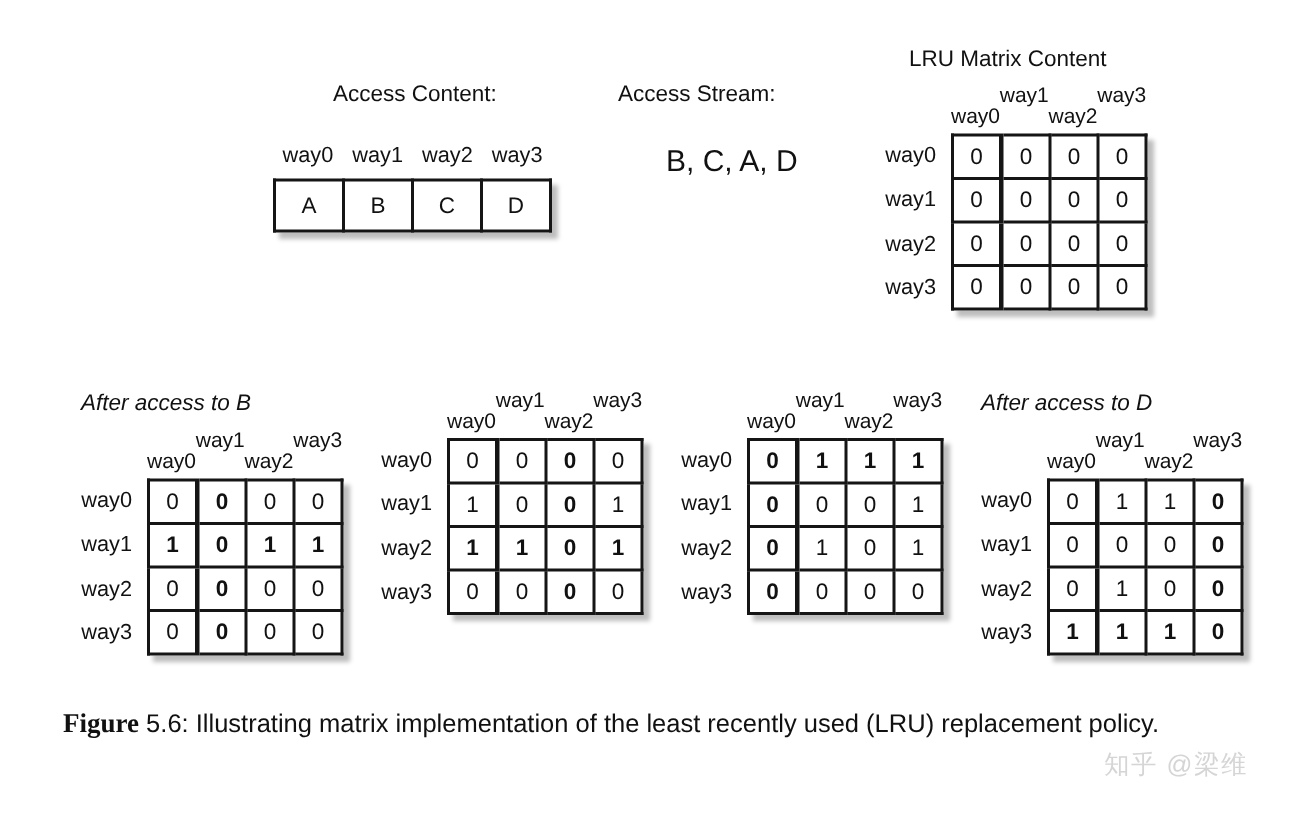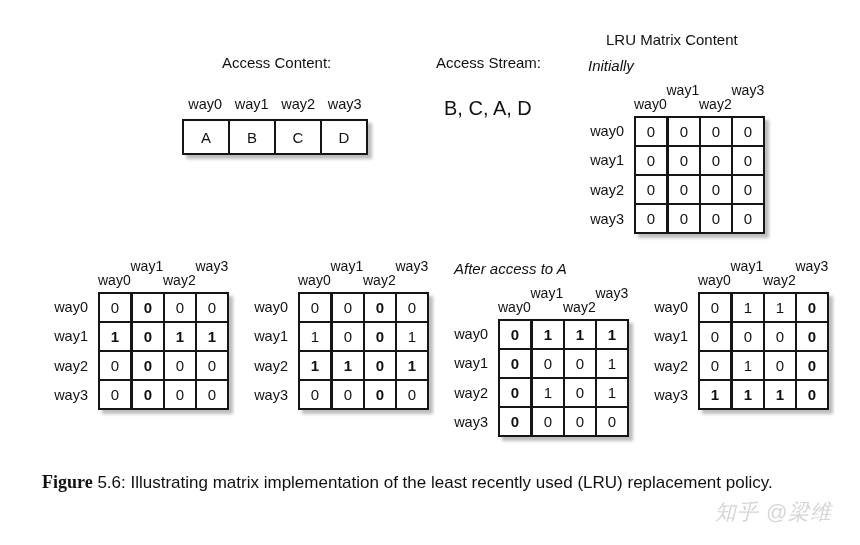--- a/index.html
+++ b/index.html
@@ -62,32 +62,31 @@
   .caption {
     left: 42px; top: 470px; width: 792px;
     font-size: 17px; line-height: 24px; color: var(--text);
   }
   .cap-figure {
     font-family: "Liberation Serif", "DejaVu Serif", serif;
     font-weight: bold; font-size: 18px;
   }
   .watermark {
     right: 28px; top: 498px;
-    font-size: 21px; letter-spacing: 1px;
+    font-size: 17px; letter-spacing: 1px;
     color: var(--watermark);
     text-shadow: 1px 1px 0 rgba(255,255,255,0.9);
     white-space: nowrap;
-    font-style: italic;
   }
 </style>
 </head>
 <body>
 
 <div class="abs sec-title" style="left:222px; top:54px;">Access Content:</div>
-<div class="abs sec-title" style="left:436px; top:54px;">Access Stream:</div>
+<div class="abs sec-title" style="left:412px; top:54px;">Access Stream:</div>
 <div class="abs sec-title" style="left:606px; top:31px;">LRU Matrix Content</div>
 <div class="abs" style="left:444px; top:97px; font-size:20px;">B, C, A, D</div>
 
 <div class="abs cache-block">
   <div class="c-headers">
     <span class="c-h">way0</span>
     <span class="c-h">way1</span>
     <span class="c-h">way2</span>
     <span class="c-h">way3</span>
   </div>
@@ -97,21 +96,20 @@
         <td>A</td>
         <td>B</td>
         <td>C</td>
         <td>D</td>
       </tr>
     </tbody>
   </table>
 </div>
 
 <div class="matrix-block" style="left:576px; top:57px;">
-  <div class="m-title" style="margin-left:12px;">Initially</div>
   <div class="m-headers">
     <div class="m-line m-line1">
         <span class="hcell"></span>
         <span class="hcell">way1</span>
         <span class="hcell"></span>
         <span class="hcell">way3</span>
       </div>
     <div class="m-line m-line2">
         <span class="hcell">way0</span>
         <span class="hcell"></span>
@@ -151,20 +149,21 @@
             <td>0</td>
             <td>0</td>
             <td>0</td>
           </tr>
         </tbody>
       </table>
   </div>
 </div>
 
 <div class="matrix-block" style="left:40px; top:260px;">
+  <div class="m-title">After access to B</div>
   <div class="m-headers">
     <div class="m-line m-line1">
         <span class="hcell"></span>
         <span class="hcell">way1</span>
         <span class="hcell"></span>
         <span class="hcell">way3</span>
       </div>
     <div class="m-line m-line2">
         <span class="hcell">way0</span>
         <span class="hcell"></span>
@@ -257,21 +256,20 @@
             <td>0</td>
             <td class="bold">0</td>
             <td>0</td>
           </tr>
         </tbody>
       </table>
   </div>
 </div>
 
 <div class="matrix-block" style="left:440px; top:260px;">
-  <div class="m-title">After access to A</div>
   <div class="m-headers">
     <div class="m-line m-line1">
         <span class="hcell"></span>
         <span class="hcell">way1</span>
         <span class="hcell"></span>
         <span class="hcell">way3</span>
       </div>
     <div class="m-line m-line2">
         <span class="hcell">way0</span>
         <span class="hcell"></span>
@@ -311,20 +309,21 @@
             <td>0</td>
             <td>0</td>
             <td>0</td>
           </tr>
         </tbody>
       </table>
   </div>
 </div>
 
 <div class="matrix-block" style="left:640px; top:260px;">
+  <div class="m-title">After access to D</div>
   <div class="m-headers">
     <div class="m-line m-line1">
         <span class="hcell"></span>
         <span class="hcell">way1</span>
         <span class="hcell"></span>
         <span class="hcell">way3</span>
       </div>
     <div class="m-line m-line2">
         <span class="hcell">way0</span>
         <span class="hcell"></span>

